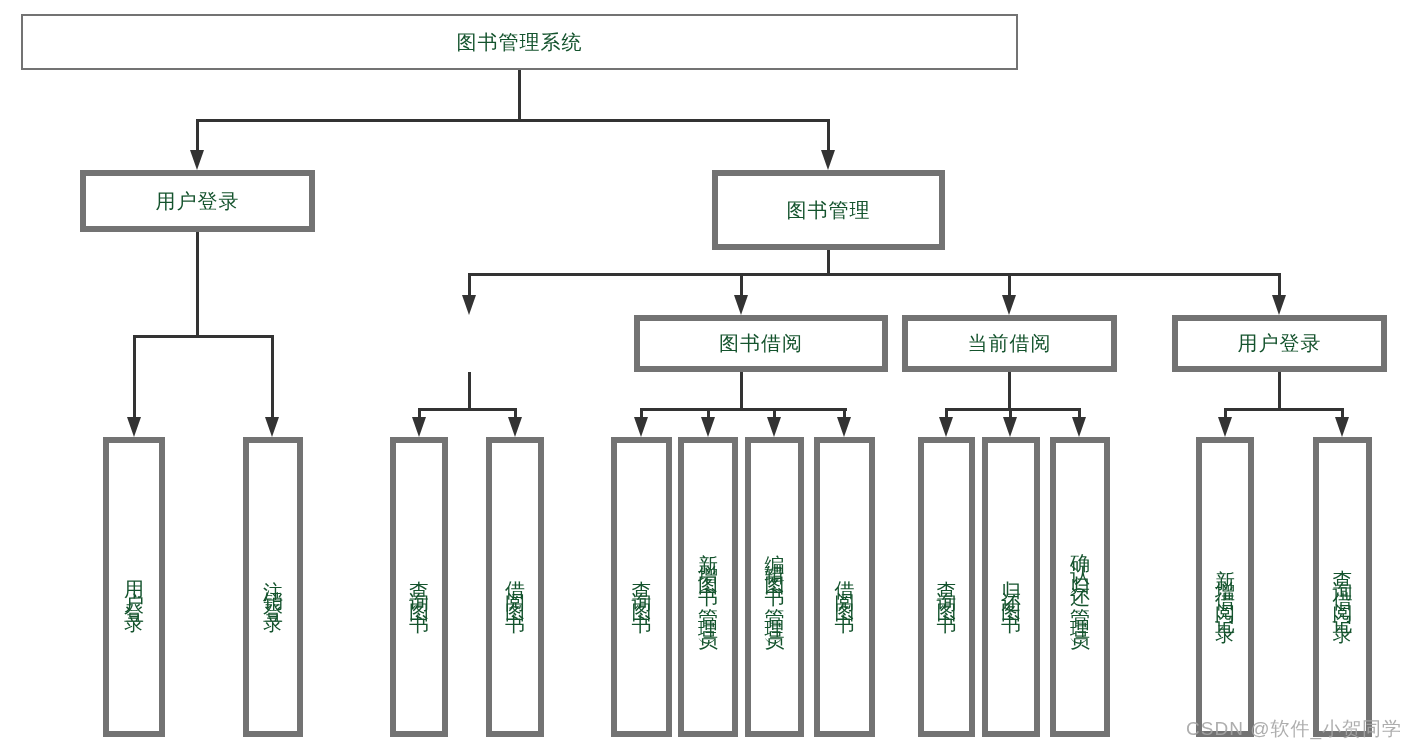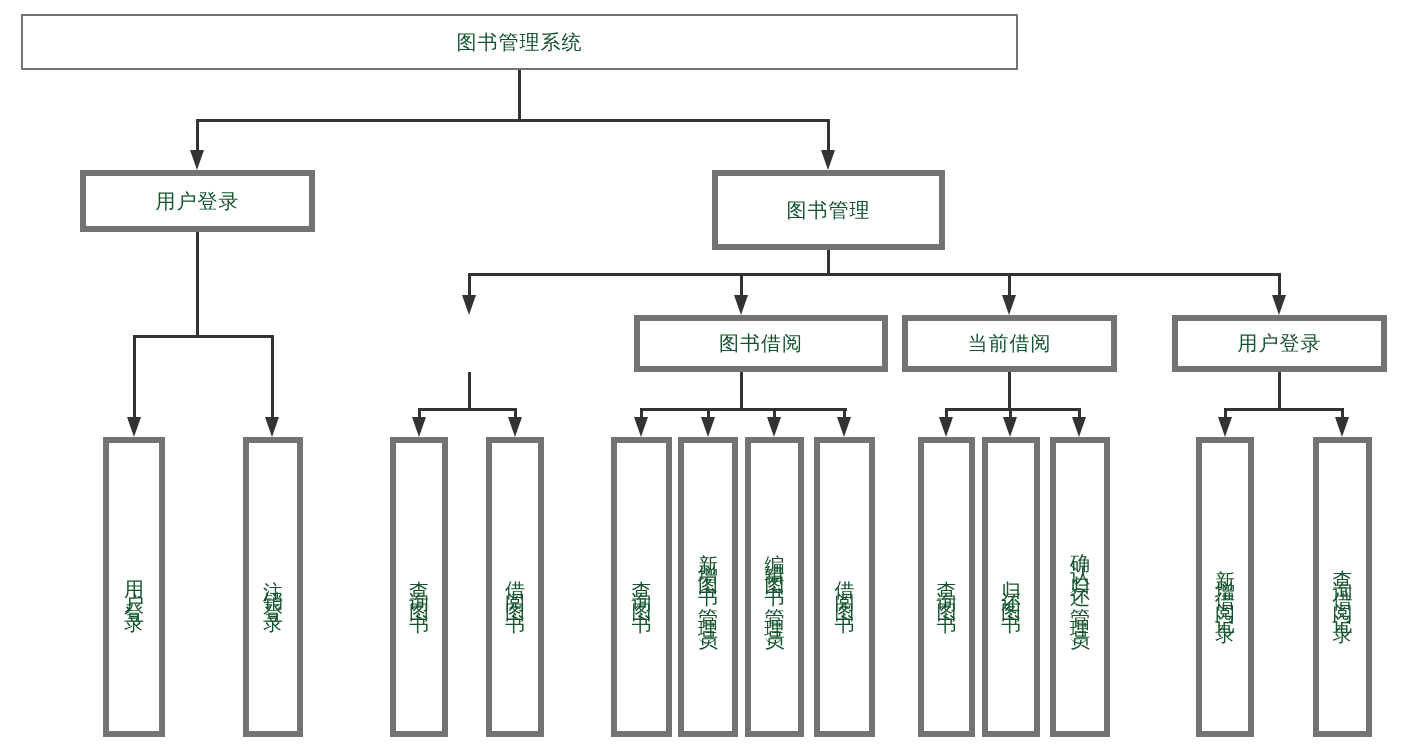--- a/index.html
+++ b/index.html
@@ -141,14 +141,15 @@
   <div class="vl" style="left:1078px;top:408px;height:12px;"></div>
   <div class="arr" style="left:1072px;top:417px;"></div>
 
   <div class="vl" style="left:1278px;top:372px;height:36px;"></div>
   <div class="hl" style="left:1224px;top:408px;width:119px;"></div>
   <div class="vl" style="left:1224px;top:408px;height:12px;"></div>
   <div class="arr" style="left:1218px;top:417px;"></div>
   <div class="vl" style="left:1341px;top:408px;height:12px;"></div>
   <div class="arr" style="left:1335px;top:417px;"></div>
 
+  <div class="watermark">CSDN @软件_小贺同学</div>
 
 </div>
 
 </body></html>

